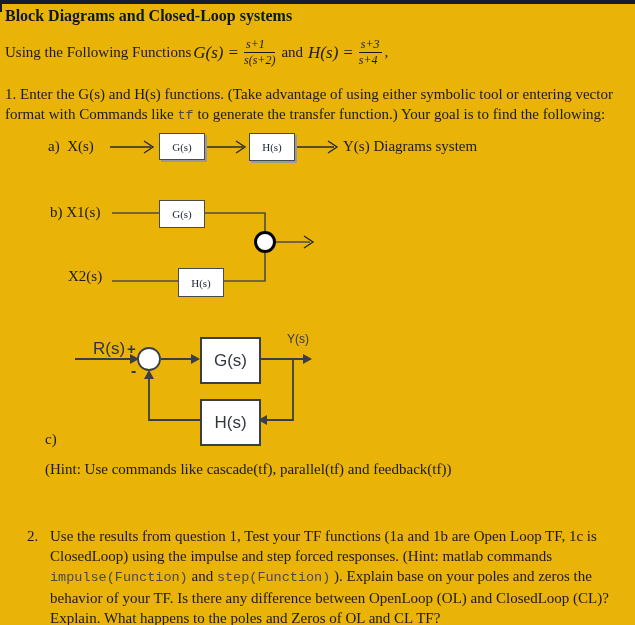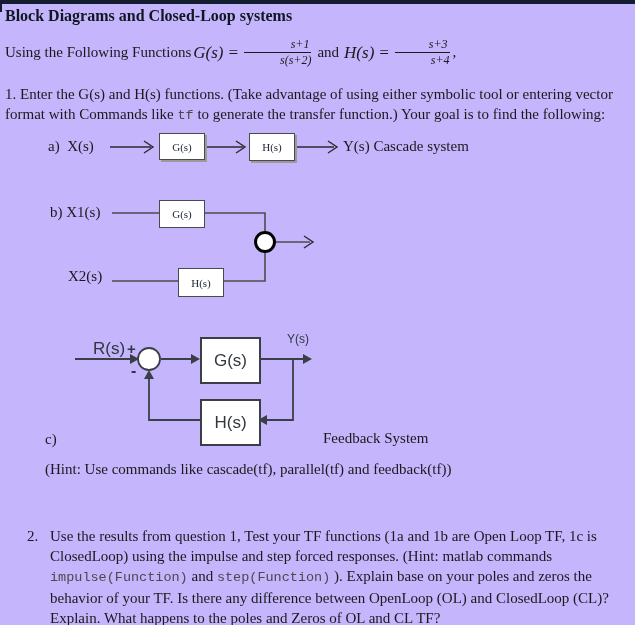--- a/index.html
+++ b/index.html
@@ -1,31 +1,31 @@
 <!DOCTYPE html>
 <html><head>
 <meta charset="utf-8">
 <style>
   html,body{margin:0;padding:0;background:#fff;}
   #page{
-    position:relative;width:635px;height:625px;background:#c4b5fd;
+    position:relative;width:635px;height:625px;background:#eab308;
     font-family:"Liberation Serif",serif;color:#1a1a1a;overflow:hidden;
   }
   .abs{position:absolute;}
   
   #topbar{left:0;top:0;width:635px;height:4px;background:#141d30;}
   #lefttick{left:0;top:4px;width:2px;height:8px;background:#141d30;}
   
   #title{left:5px;top:7px;font-size:16px;font-weight:bold;color:#0f1722;}
   
   #formula{left:5px;top:38px;display:flex;align-items:center;font-size:15px;}
   .mathvar{font-style:italic;font-size:17px;padding:0 2px;}
-  .frac{display:inline-block;text-align:right;font-style:italic;font-size:12px;line-height:13px;padding:0 3px;vertical-align:middle;}
+  .frac{display:inline-block;text-align:left;font-style:italic;font-size:12px;line-height:13px;padding:0 3px;vertical-align:middle;}
   .frac .num{display:block;border-bottom:1px solid #1a1a1a;padding:0 2px 1px 2px;}
-  .frac .den{display:block;padding-top:1px;margin-left:36px;}
+  .frac .den{display:block;padding-top:1px;}
   
   .para{font-size:15px;line-height:20px;}
   #item1{left:5px;top:84px;width:626px;}
   .mono{font-family:"Liberation Mono","DejaVu Sans Mono",monospace;font-size:13.5px;color:#4a4a4a;}
   
   .dlabel{font-size:15px;white-space:pre;}
   .boxsm{position:absolute;border:1px solid #4a4a4a;background:#fff;
          box-shadow:2px 2px 0 #9a9a9a;display:flex;align-items:center;justify-content:center;
          font-size:11px;color:#1c2333;}
   .boxplain{position:absolute;border:1px solid #4a4a4a;background:#fff;
@@ -76,21 +76,21 @@
       <path d="M144 141 L153 147 L144 153"></path>
       <path d="M205 147 H243"></path>
       <path d="M236 141 L245 147 L236 153"></path>
       <path d="M294 147 H334"></path>
       <path d="M328 141 L337 147 L328 153"></path>
     </g>
   </svg>
   <div class="abs dlabel" style="left:48px;top:138px;">a)  X(s)</div>
   <div class="boxsm" style="left:159px;top:133px;width:44px;height:25px;">G(s)</div>
   <div class="boxsm" style="left:249px;top:133px;width:44px;height:26px;">H(s)</div>
-  <div class="abs dlabel" style="left:343px;top:138px;">Y(s) Cascade system</div>
+  <div class="abs dlabel" style="left:343px;top:138px;">Y(s) Diagrams system</div>
 
   <svg width="635" height="625">
     <g stroke="#4d4d4d" stroke-width="1.6" fill="none">
       <path d="M112 213 H159"></path>
       <path d="M203 213 H265 V232"></path>
       <path d="M112 281 H178"></path>
       <path d="M222 281 H265 V253"></path>
       <path d="M276 242 H310"></path>
     </g>
     <circle cx="265" cy="242" r="9.5" stroke="#000" stroke-width="3" fill="#fff"></circle>
@@ -118,21 +118,20 @@
       <path d="M144 379 L149 370 L154 379 Z"></path>
     </g>
   </svg>
   <div class="abs csans" style="left:93px;top:339px;font-size:17px;">R(s)</div>
   <div class="abs csans" style="left:127px;top:340px;font-size:15px;font-weight:bold;">+</div>
   <div class="abs csans" style="left:131px;top:362px;font-size:16px;font-weight:bold;">-</div>
   <div class="boxc" style="left:200px;top:337px;width:57px;height:43px;">G(s)</div>
   <div class="boxc" style="left:200px;top:399px;width:57px;height:43px;">H(s)</div>
   <div class="abs csans" style="left:287px;top:332px;font-size:12px;text-align:right;">Y(s)</div>
   <div class="abs dlabel" style="left:45px;top:431px;">c)</div>
-  <div class="abs dlabel" style="left:323px;top:430px;">Feedback System</div>
 
   <div class="abs" id="hint">(Hint: Use commands like cascade(tf), parallel(tf) and feedback(tf))</div>
 
   <div class="abs para" id="item2">
     <span class="num2">2.</span>
     <div class="body2"><span>Use the results from question 1, Test your TF functions (1a and 1b are Open Loop TF, 1c is ClosedLoop) using the impulse and step forced responses. (Hint: matlab commands </span><span class="mono">impulse(Function)</span><span>  and </span><span class="mono">step(Function)</span><span> ). Explain base on your poles and zeros the behavior of your TF. Is there any difference between OpenLoop (OL) and ClosedLoop (CL)? Explain. What happens to the poles and Zeros of OL and CL TF?</span></div>
   </div>
 
 </div>
 

